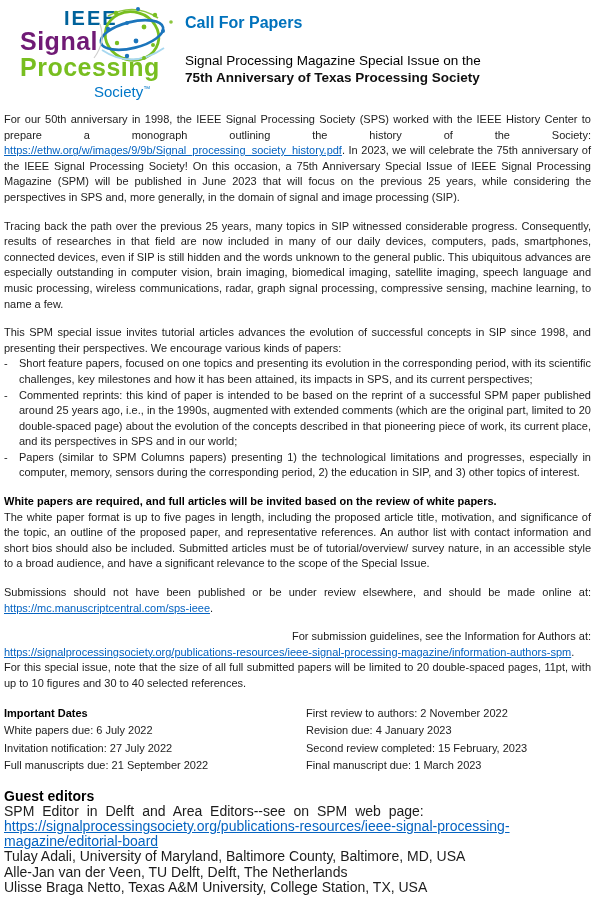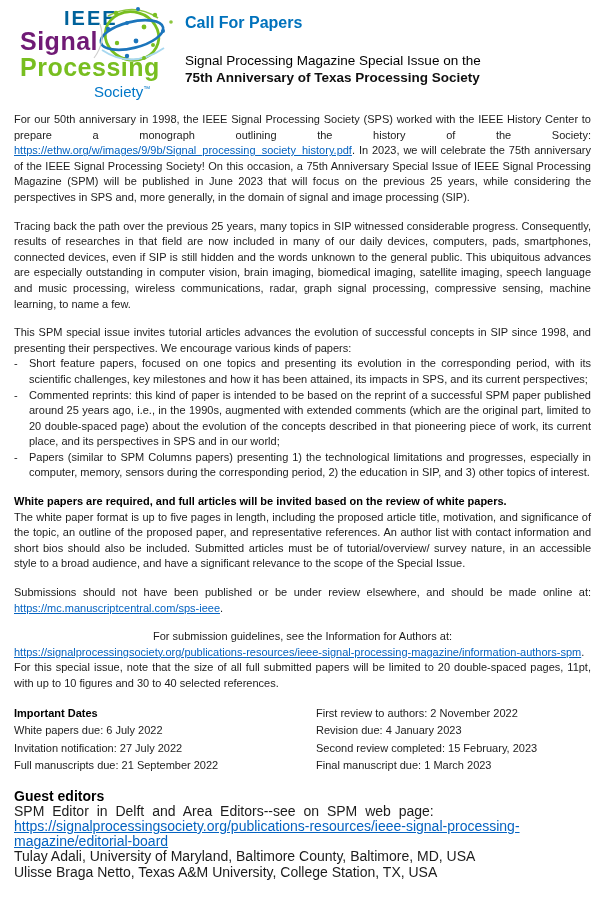--- a/index.html
+++ b/index.html
@@ -20,21 +20,21 @@
   .logo-society { font-size: 15px; color: #0077C8; line-height: 17px; margin-left: 74px; font-weight: 500; }
   .logo-society sup { font-size: 7px; }
   .globe { position: absolute; left: 66px; top: -6px; }
 
   .header-right { position: absolute; left: 185px; top: 14px; width: 405px; }
   .cfp-title { color: #0072BC; font-weight: bold; font-size: 16px; line-height: 18px; }
   .subtitle1 { margin-top: 20px; color: #000000; font-size: 13.5px; line-height: 17px; }
   .subtitle2 { color: #101010; font-weight: bold; font-size: 13.5px; line-height: 17px; }
 
   
-  .main { padding: 8px 9px 0 14px; }
+  .main { padding: 8px 9px 0 4px; }
   .para {
     margin: 0 0 13px 0;
     font-size: 11px; line-height: 15.6px;
     text-align: justify;
   }
   .block { display: block; }
   .bold { font-weight: bold; color: #000; }
   .link { color: #0563C1; text-decoration: underline; cursor: pointer; word-break: break-word; }
 
   .bullet-list { margin: 0 0 13px 0; }
@@ -119,21 +119,21 @@
     </div>
 
     <p class="para">
       <span class="block bold">White papers are required, and full articles will be invited based on the review of white papers.</span>
       <span class="block">The white paper format is up to five pages in length, including the proposed article title, motivation, and significance of the topic, an outline of the proposed paper, and representative references. An author list with contact information and short bios should also be included. Submitted articles must be of tutorial/overview/ survey nature, in an accessible style to a broad audience, and have a significant relevance to the scope of the Special Issue.</span>
     </p>
 
     <p class="para"><span>Submissions should not have been published or be under review elsewhere, and should be made online at: </span><a class="link">https://mc.manuscriptcentral.com/sps-ieee</a><span>.</span></p>
 
     <p class="para">
-      <span class="block" style="text-align:center;">For submission guidelines, see the Information for Authors at:</span>
+      <span class="block" style="text-align:right;">For submission guidelines, see the Information for Authors at:</span>
       <span class="block"><a class="link">https://signalprocessingsociety.org/publications-resources/ieee-signal-processing-magazine/information-authors-spm</a><span>. For this special issue, note that the size of all full submitted papers will be limited to 20 double-spaced pages, 11pt, with up to 10 figures and 30 to 40 selected references.</span></span>
     </p>
 
     <div class="dates">
       <div class="dates-left">
         <div class="bold">Important Dates</div>
         <div>White papers due: 6 July 2022</div>
         <div>Invitation notification: 27 July 2022</div>
         <div>Full manuscripts due: 21 September 2022</div>
       </div>
@@ -143,17 +143,18 @@
         <div>Second review completed: 15 February, 2023</div>
         <div>Final manuscript due: 1 March 2023</div>
       </div>
     </div>
 
     <div class="guest">
       <div class="bold">Guest editors</div>
       <div class="ge-intro">SPM Editor in Delft and Area Editors--see on SPM web page:</div>
       <div><a class="link">https://signalprocessingsociety.org/publications-resources/ieee-signal-processing-magazine/editorial-board</a></div>
       <div>Tulay Adali, University of Maryland, Baltimore County, Baltimore, MD, USA</div>
+      <div>Alle-Jan van der Veen, TU Delft, Delft, The Netherlands</div>
       <div>Ulisse Braga Netto, Texas A&amp;M University, College Station, TX, USA</div>
     </div>
 
   </div>
 </div>
 
 </body></html>

